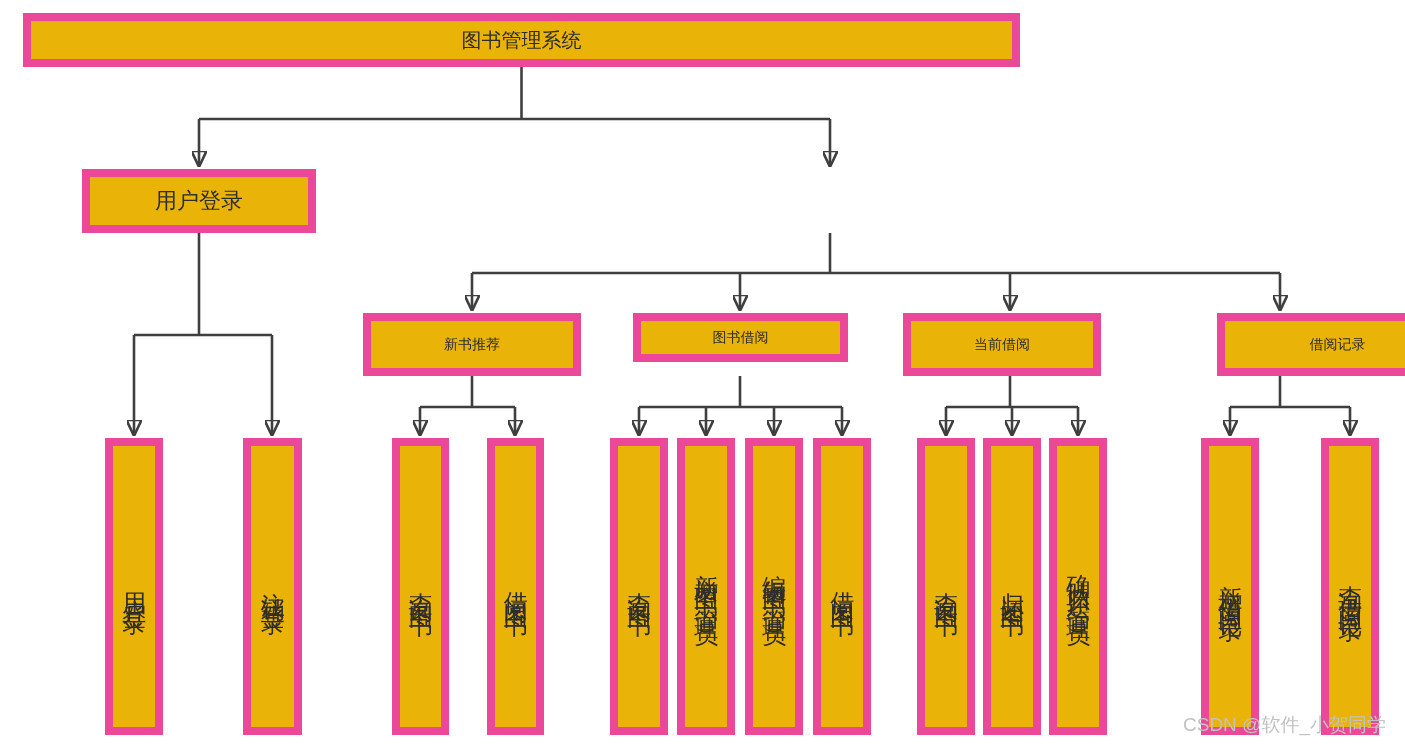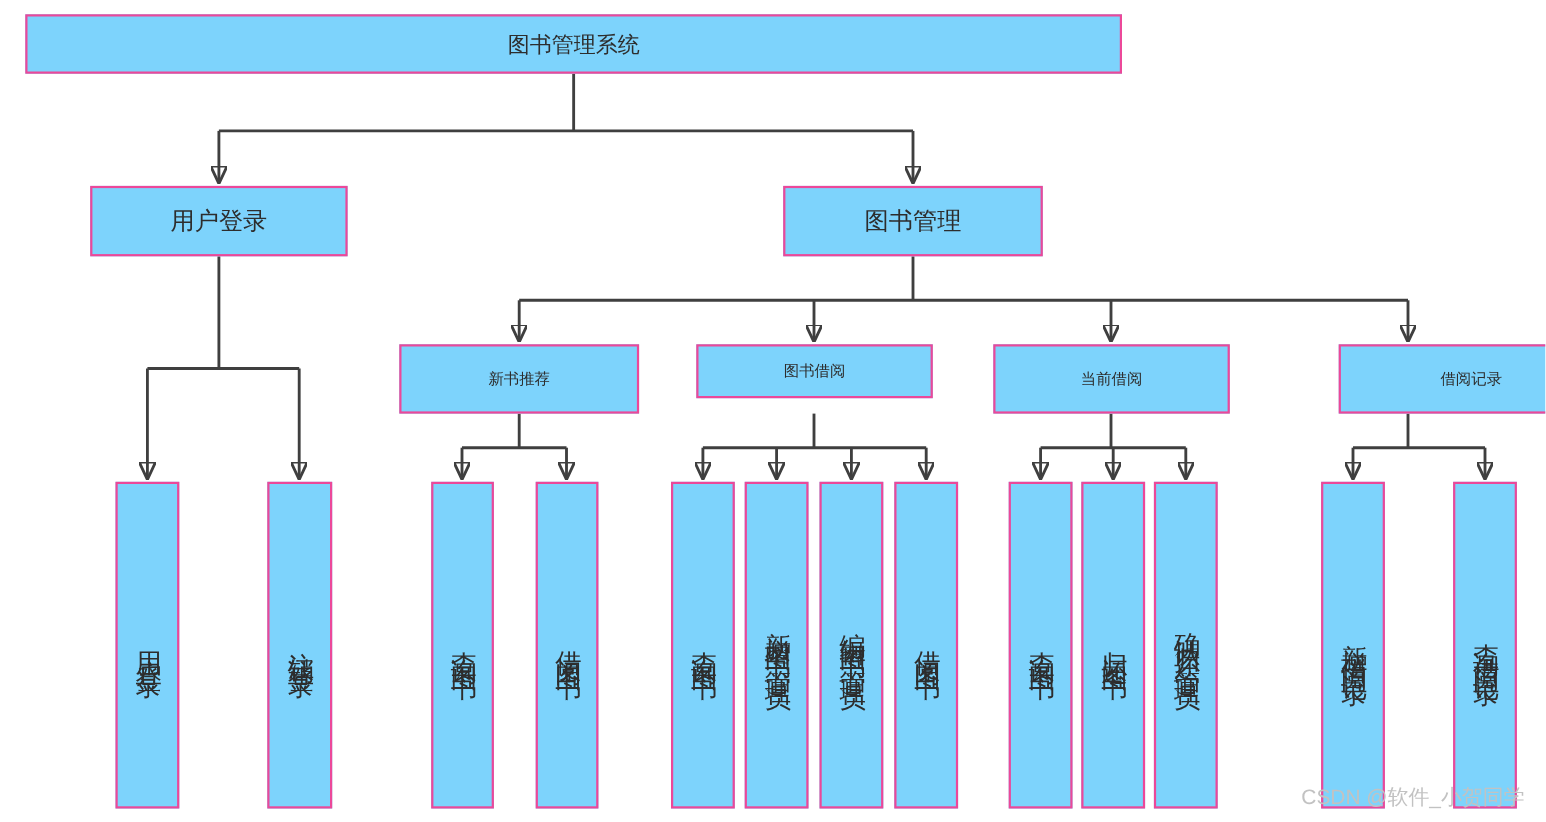--- a/index.html
+++ b/index.html
@@ -8,22 +8,22 @@
     width:1405px;height:747px;
     background:#ffffff;
     overflow:hidden;
     font-family:"Liberation Sans", sans-serif;
   }
   .wires{position:absolute;left:0;top:0;z-index:1;}
   .wires path{stroke:#3f3f3f;stroke-width:2.6;fill:none;}
   .node{
     position:absolute;
     box-sizing:border-box;
-    background:#7dd3fc;
-    border:2px solid #ec4899;
+    background:#eab308;
+    border:8px solid #ec4899;
     display:flex;
     align-items:center;
     justify-content:center;
     color:#2d2d2d;
     z-index:2;
   }
   .node.root{font-size:20px;}
   .node.lvl2{font-size:22px;}
   .node.lvl3{font-size:14px;}
   .node.v{
@@ -106,25 +106,24 @@
       <path d="M1280,376 V407"></path>
       <path d="M1230,407 H1350"></path>
       <path d="M1230,407 V435" marker-end="url(#arrow)"></path>
       <path d="M1350,407 V435" marker-end="url(#arrow)"></path>
     </g>
   </svg>
 
   <div class="node root" style="left:23px;top:13px;width:997px;height:54px">图书管理系统</div>
 
   <div class="node lvl2" style="left:82px;top:169px;width:234px;height:64px">用户登录</div>
-  <div class="node lvl2" style="left:712px;top:169px;width:236px;height:64px">图书管理</div>
 
   <div class="node lvl3" style="left:363px;top:313px;width:218px;height:63px">新书推荐</div>
   <div class="node lvl3" style="left:633px;top:313px;width:215px;height:49px">图书借阅</div>
-  <div class="node lvl3" style="left:903px;top:313px;width:215px;height:63px">当前借阅</div>
+  <div class="node lvl3" style="left:903px;top:313px;width:198px;height:63px">当前借阅</div>
   <div class="node lvl3" style="left:1217px;top:313px;width:241px;height:63px">借阅记录</div>
 
   <div class="node v" style="left:105px;top:438px;width:58px;height:297px">用户登录</div>
   <div class="node v" style="left:243px;top:438px;width:59px;height:297px">注销登录</div>
 
   <div class="node v" style="left:392px;top:438px;width:57px;height:297px">查询图书</div>
   <div class="node v" style="left:487px;top:438px;width:57px;height:297px">借阅图书</div>
 
   <div class="node v" style="left:610px;top:438px;width:58px;height:297px">查询图书</div>
   <div class="node v" style="left:677px;top:438px;width:58px;height:297px">新增图书（管理员）</div>

